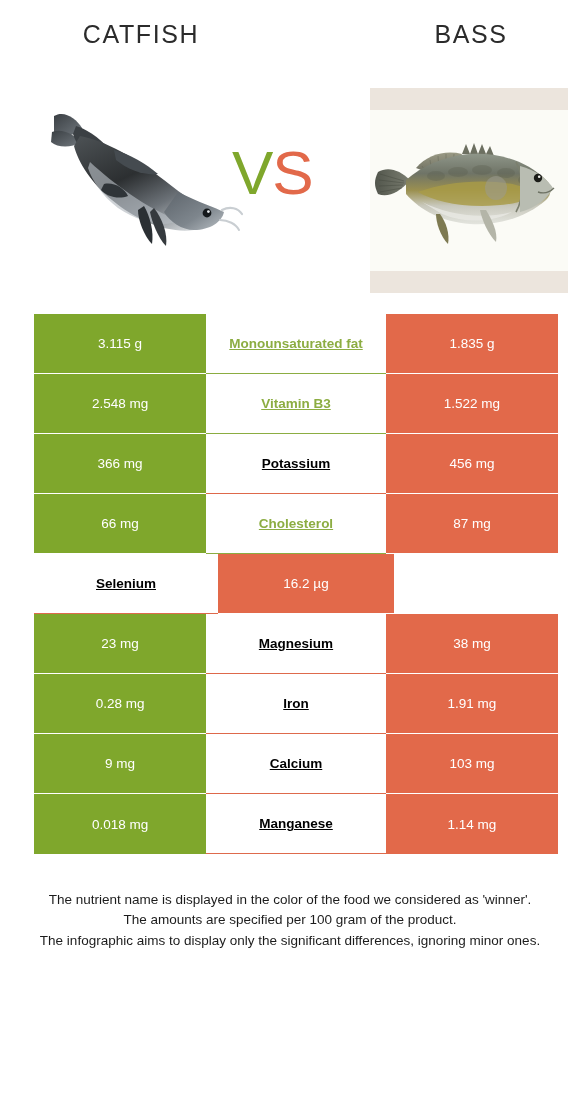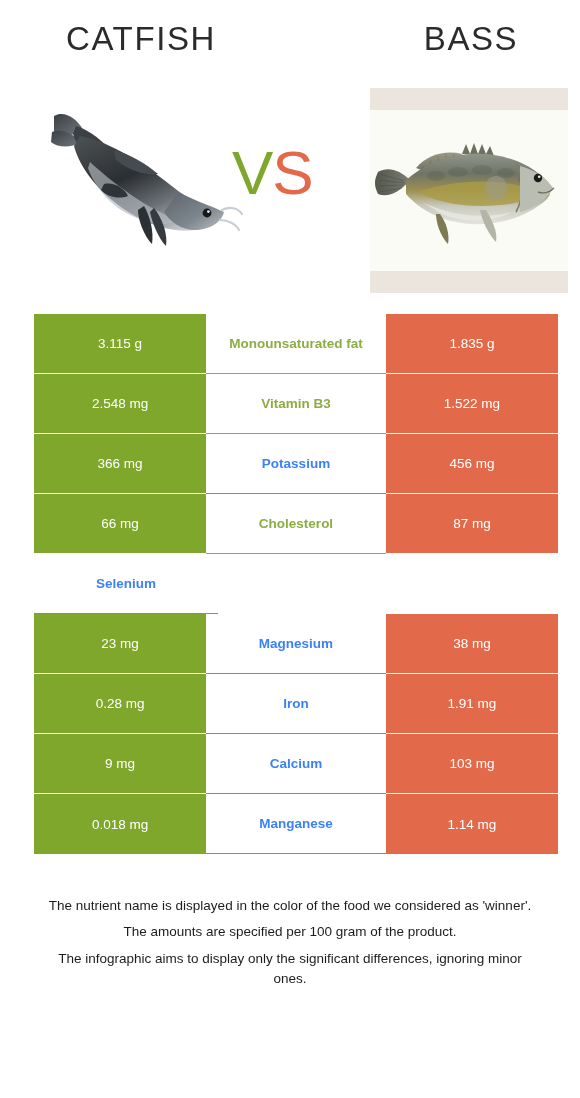--- a/index.html
+++ b/index.html
@@ -8,21 +8,21 @@
     background:#ffffff;
     font-family:"Liberation Sans", sans-serif;
     overflow:hidden;
   }
   .page { position:relative; width:580px; height:1098px; background:#fff; }
 
   
   .header { position:relative; height:300px; }
   .title {
     position:absolute; top:20px;
-    font-size:33px; letter-spacing:1.6px;
+    font-size:25px; letter-spacing:1.6px;
     color:#2b2b2b; font-weight:400;
     text-align:center;
     padding-left:32px;
   }
   .title.left  { left:0;   width:250px; }
   .title.right { left:330px; width:250px; }
 
   .vs {
     position:absolute; left:232px; top:142px;
     font-size:62px; font-weight:400; letter-spacing:-1px;
@@ -54,34 +54,34 @@
   .table { position:absolute; left:22px; top:314px; width:536px; }
   .row { display:flex; height:60px;padding-left:12px; }
   .cell {
     display:flex; align-items:center; justify-content:center;
     font-size:13.5px; color:#ffffff; font-weight:400;
   }
   .cell.left  { width:176px; background:#7FA72C; border-bottom:1px solid #ffffff; }
   .cell.right { width:176px; background:#E2694A; border-bottom:1px solid #ffffff; }
   .cell.mid   {
     width:184px; background:#ffffff;
-    font-size:13.5px; font-weight:700;
+    font-size:13.5px; font-weight:700;text-decoration:underline;
   }
   .row:last-child .cell.left,
   .row:last-child .cell.right { border-bottom:none; }
   .cell.mid.win-green  { color:#8CAD42; border-bottom:1px solid #8CAD42; }
-  .cell.mid.win-orange { color:#3b82f6; border-bottom:1px solid #DE6A4C; }
+  .cell.mid.win-orange { color:#000000; border-bottom:1px solid #DE6A4C; }
 
   
   .footer {
     position:absolute; left:38px; top:890px; width:504px;
     text-align:center; font-size:13.5px; line-height:1.5;
     color:#1c1c1c;
   }
-  .footer p { margin:6px; }
+  .footer p { margin:0; }
 </style>
 </head>
 <body>
 
 <div class="page">
 
   <div class="header">
 
     <div class="title left">CATFISH</div>
     <div class="title right">BASS</div>
@@ -235,20 +235,21 @@
     </div>
 
     <div class="row">
       <div class="cell left">66 mg</div>
       <div class="cell mid win-green">Cholesterol</div>
       <div class="cell right">87 mg</div>
     </div>
 
     <div class="row">
       <div class="cell mid win-orange">Selenium</div>
+      <div class="cell right">16.2 µg</div>
     </div>
 
     <div class="row">
       <div class="cell left">23 mg</div>
       <div class="cell mid win-orange">Magnesium</div>
       <div class="cell right">38 mg</div>
     </div>
 
     <div class="row">
       <div class="cell left">0.28 mg</div>

